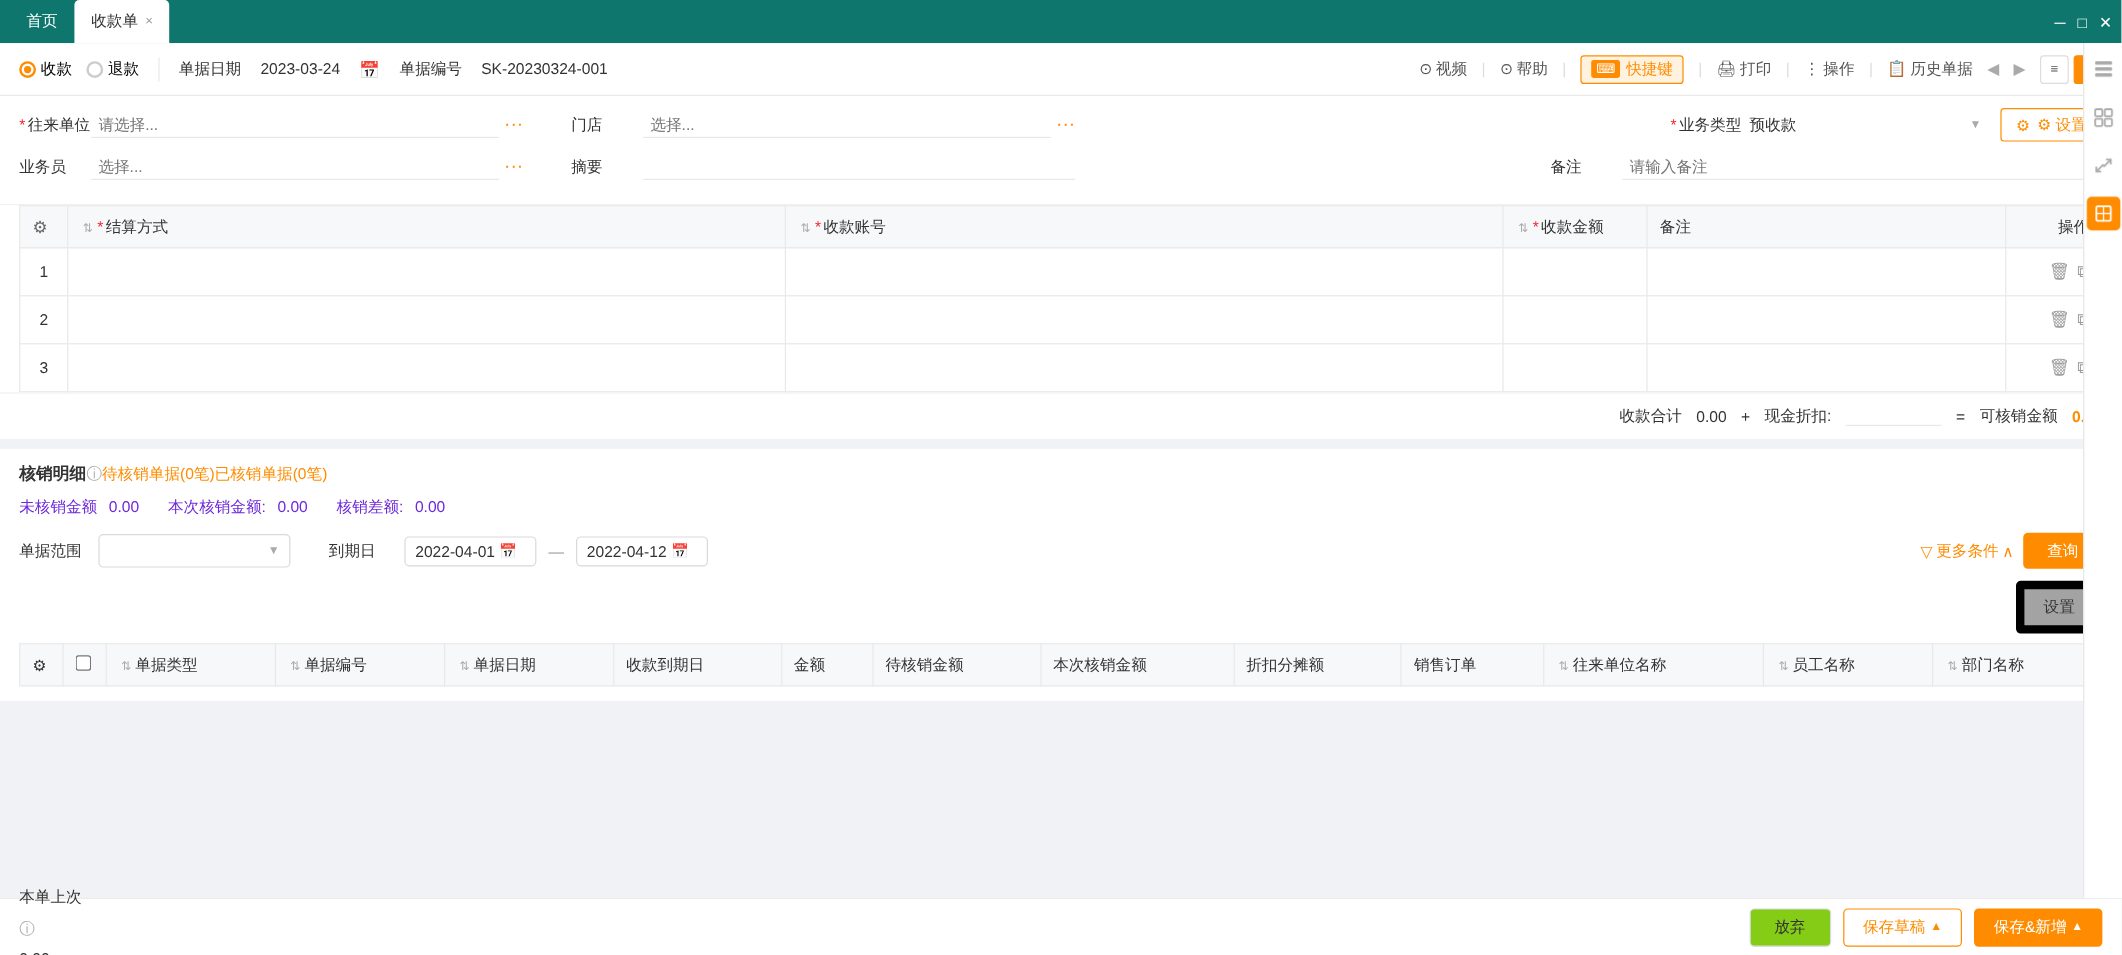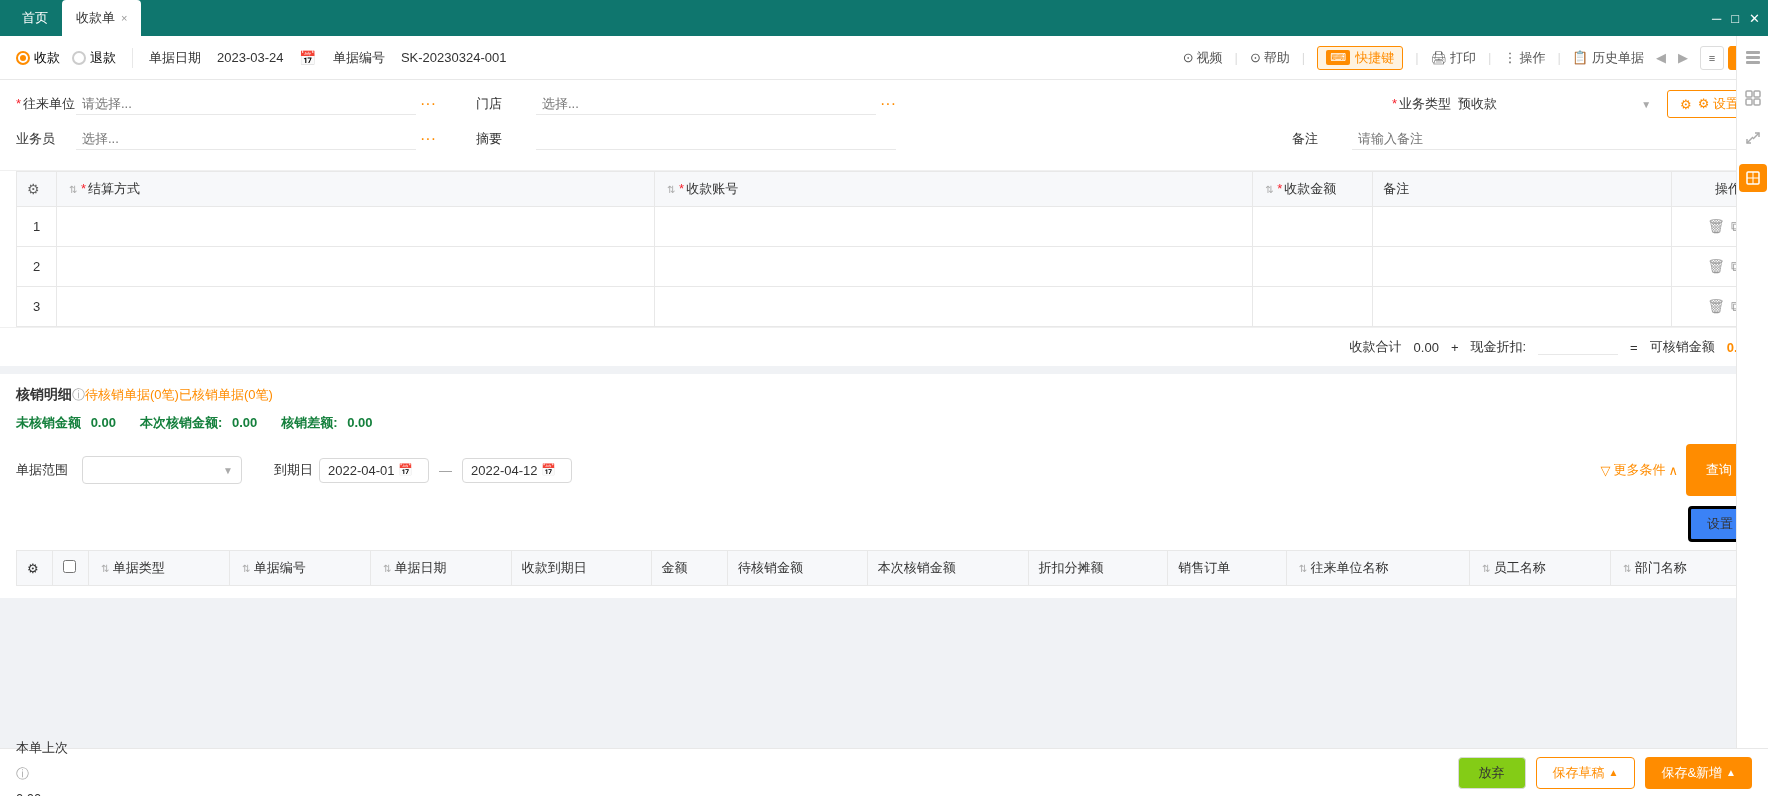--- a/index.html
+++ b/index.html
@@ -250,21 +250,21 @@
       color: #ff8c00;
       cursor: pointer;
       font-size: 13px;
     }
     .nuclear-stats {
       display: flex;
       gap: 24px;
       margin-bottom: 12px;
       color: #333;
     }
-    .nuclear-stats span { color: #15803d; font-weight: bold; }
+    .nuclear-stats span { color: #6d28d9; }
     .nuclear-filter-row {
       display: flex;
       align-items: center;
       justify-content: space-between;
       margin-bottom: 10px;
       gap: 16px;
     }
     .filter-left {
       display: flex;
       align-items: center;
@@ -311,27 +311,27 @@
       cursor: pointer;
       display: flex;
       align-items: center;
       gap: 3px;
     }
     .btn-query {
       background: #ff8c00;
       color: #fff;
       border: none;
       border-radius: 4px;
-      padding: 17px 20px;
+      padding: 6px 20px;
       cursor: pointer;
       font-size: 13px;
     }
     .btn-settings-sm {
-      background: #3b82f6;
-      border: 3px solid #000000;
+      background: #a3a3a3;
+      border: 7px solid #000000;
       border-radius: 4px;
       padding: 6px 16px;
       cursor: pointer;
       color: #333;
       font-size: 13px;
     }
 
     
     .bottom-table {
       width: 100%;
@@ -659,21 +659,21 @@
       <div class="filter-left">
         <div class="filter-field">
           <span class="filter-label">单据范围</span>
           <div class="filter-select" style="margin-left:8px">
             <span style="color:#bbb">　</span>
             <span class="select-arrow">▼</span>
           </div>
         </div>
         <div class="filter-field">
           <span class="filter-label">到期日</span>
-          <div class="filter-date" style="margin-left:0">
+          <div class="filter-date" style="margin-left:18px">
             <span>2022-04-01</span>
             <span style="color:#aaa;font-size:12px">📅</span>
           </div>
           <span class="date-sep" style="margin:0 4px">—</span>
           <div class="filter-date">
             <span>2022-04-12</span>
             <span style="color:#aaa;font-size:12px">📅</span>
           </div>
         </div>
       </div>

